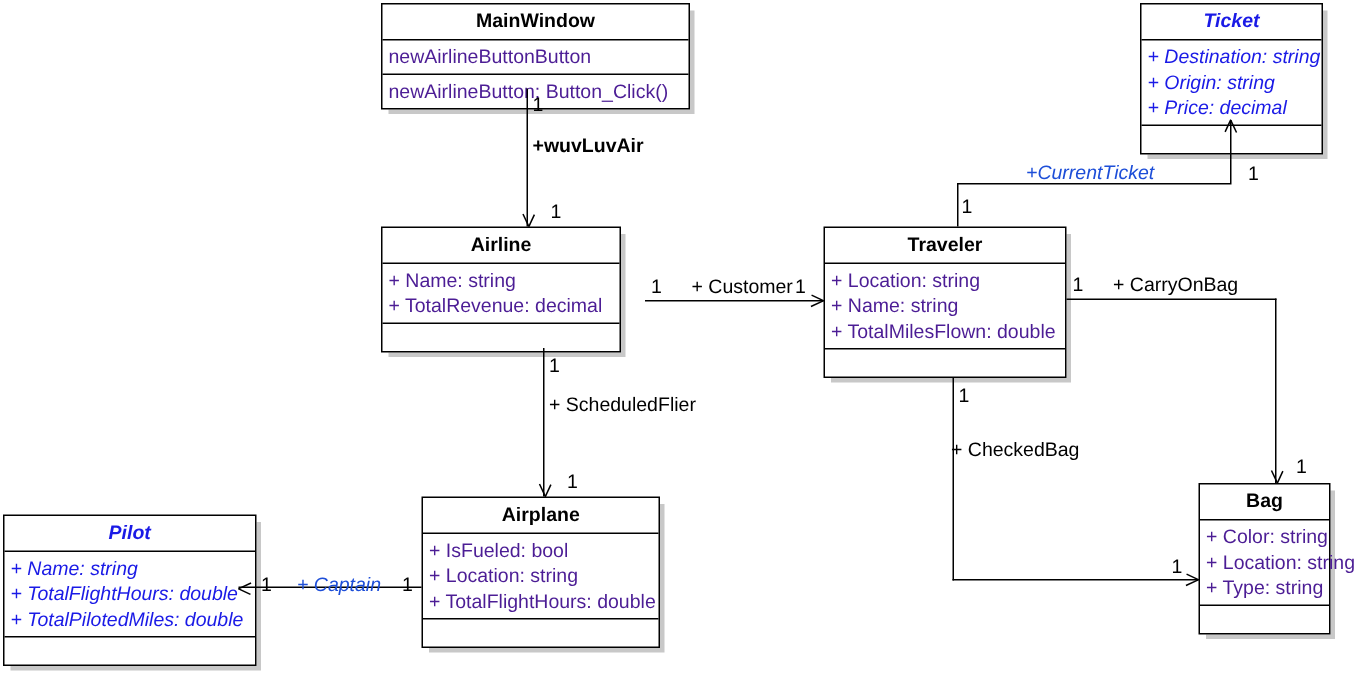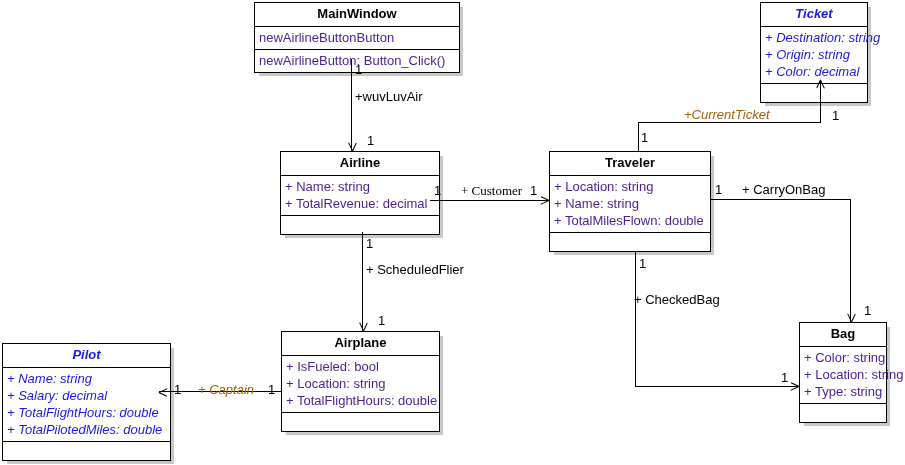--- a/index.html
+++ b/index.html
@@ -90,21 +90,21 @@
   .arrow.up    i.b { transform: rotate(65deg); }
   
   .edge-label {
     position: absolute;
     font-size: 13px;
     line-height: 15px;
     color: #000000;
     white-space: nowrap;
   }
   .edge-label.blue {
-    color: #a16207;
+    color: #1d4ed8;
     font-style: italic;
   }
   .multiplicity {
     position: absolute;
     font-size: 13px;
     line-height: 15px;
     color: #000000;
     white-space: nowrap;
   }
 </style>
@@ -116,31 +116,31 @@
   <div class="uml-class" style="left:254px; top:2px; width:206px;">
     <div class="compartment title">MainWindow</div>
     <div class="compartment">
       <div class="member">newAirlineButtonButton</div>
     </div>
     <div class="compartment">
       <div class="member">newAirlineButton: Button_Click()</div>
     </div>
   </div>
 
-  <div class="uml-class abstract" style="left:760px; top:2px; width:108px;">
+  <div class="uml-class abstract" style="left:760px; top:2px; width:122px;">
     <div class="compartment title">Ticket</div>
     <div class="compartment">
       <div class="member">+ Destination: string</div>
       <div class="member">+ Origin: string</div>
-      <div class="member">+ Color: decimal</div>
-    </div>
-    <div class="compartment empty-compartment"></div>
-  </div>
-
-  <div class="uml-class" style="left:280px; top:151px; width:160px;">
+      <div class="member">+ Price: decimal</div>
+    </div>
+    <div class="compartment empty-compartment"></div>
+  </div>
+
+  <div class="uml-class" style="left:254px; top:151px; width:160px;">
     <div class="compartment title">Airline</div>
     <div class="compartment">
       <div class="member">+ Name: string</div>
       <div class="member">+ TotalRevenue: decimal</div>
     </div>
     <div class="compartment empty-compartment"></div>
   </div>
 
   <div class="uml-class" style="left:549px; top:151px; width:162px;">
     <div class="compartment title">Traveler</div>
@@ -149,21 +149,20 @@
       <div class="member">+ Name: string</div>
       <div class="member">+ TotalMilesFlown: double</div>
     </div>
     <div class="compartment empty-compartment"></div>
   </div>
 
   <div class="uml-class abstract" style="left:2px; top:343px; width:169px;">
     <div class="compartment title">Pilot</div>
     <div class="compartment">
       <div class="member">+ Name: string</div>
-      <div class="member">+ Salary: decimal</div>
       <div class="member">+ TotalFlightHours: double</div>
       <div class="member">+ TotalPilotedMiles: double</div>
     </div>
     <div class="compartment empty-compartment"></div>
   </div>
 
   <div class="uml-class" style="left:281px; top:331px; width:159px;">
     <div class="compartment title">Airplane</div>
     <div class="compartment">
       <div class="member">+ IsFueled: bool</div>
@@ -182,30 +181,30 @@
     </div>
     <div class="compartment empty-compartment"></div>
   </div>
 
   <div class="line-v" style="left:351px; top:59px; height:92px;"></div>
   <div class="arrow down" style="left:351.5px; top:151px;">
     <i class="a"></i>
       <i class="b"></i>
   </div>
   <div class="multiplicity" style="left:355px; top:62px;">1</div>
-  <div class="edge-label" style="left:355px; top:89px;">+wuvLuvAir</div>
+  <div class="edge-label" style="left:355px; top:89px;font-weight:bold;">+wuvLuvAir</div>
   <div class="multiplicity" style="left:367px; top:133px;">1</div>
 
   <div class="line-h" style="left:430px; top:200px; width:119px;"></div>
   <div class="arrow right" style="left:549px; top:200.5px;">
     <i class="a"></i>
       <i class="b"></i>
   </div>
   <div class="multiplicity" style="left:434px; top:183px;">1</div>
-  <div class="edge-label" style="left:461px; top:183px;font-family:Liberation Serif, serif;">+ Customer</div>
+  <div class="edge-label" style="left:461px; top:183px;">+ Customer</div>
   <div class="multiplicity" style="left:530px; top:183px;">1</div>
 
   <div class="line-v" style="left:362px; top:232px; height:99px;"></div>
   <div class="arrow down" style="left:362.5px; top:331px;">
     <i class="a"></i>
       <i class="b"></i>
   </div>
   <div class="multiplicity" style="left:366px; top:236px;">1</div>
   <div class="edge-label" style="left:366px; top:262px;">+ ScheduledFlier</div>
   <div class="multiplicity" style="left:378px; top:313px;">1</div>

